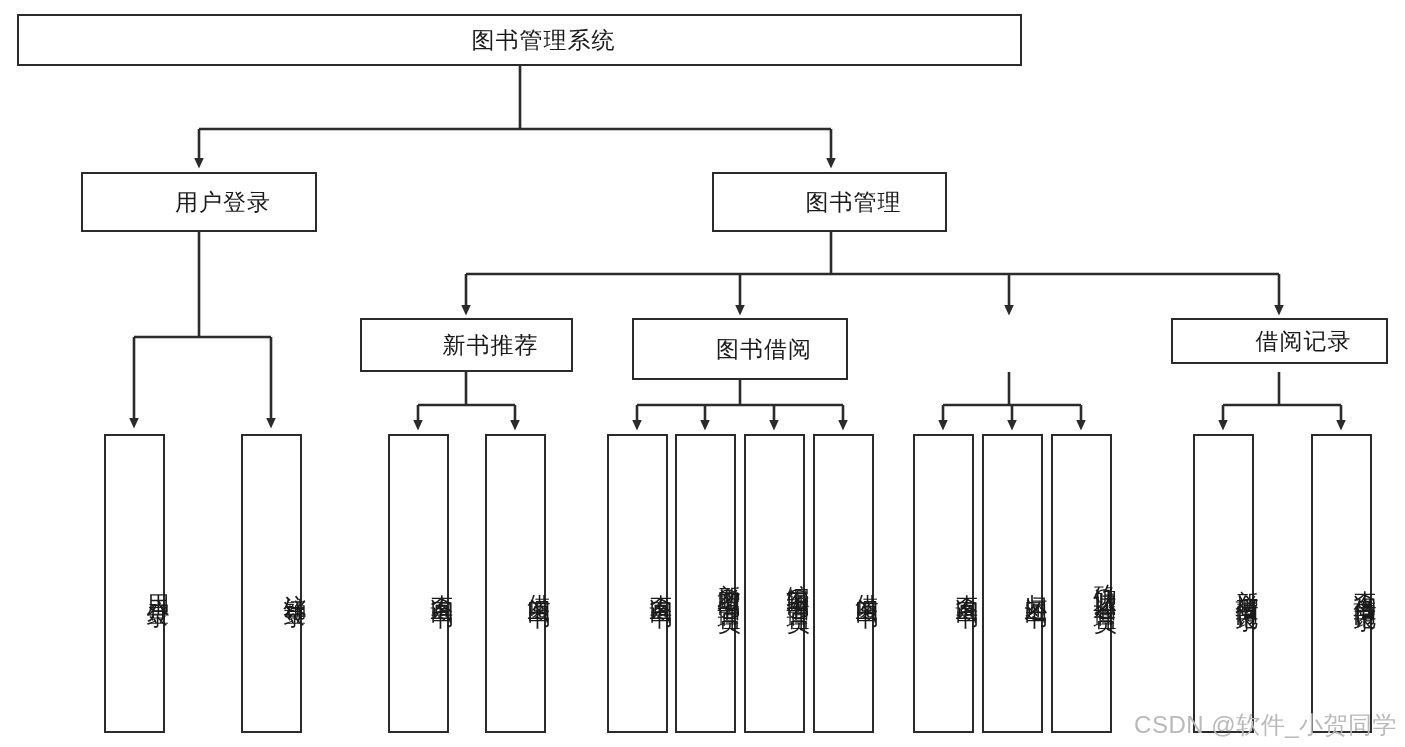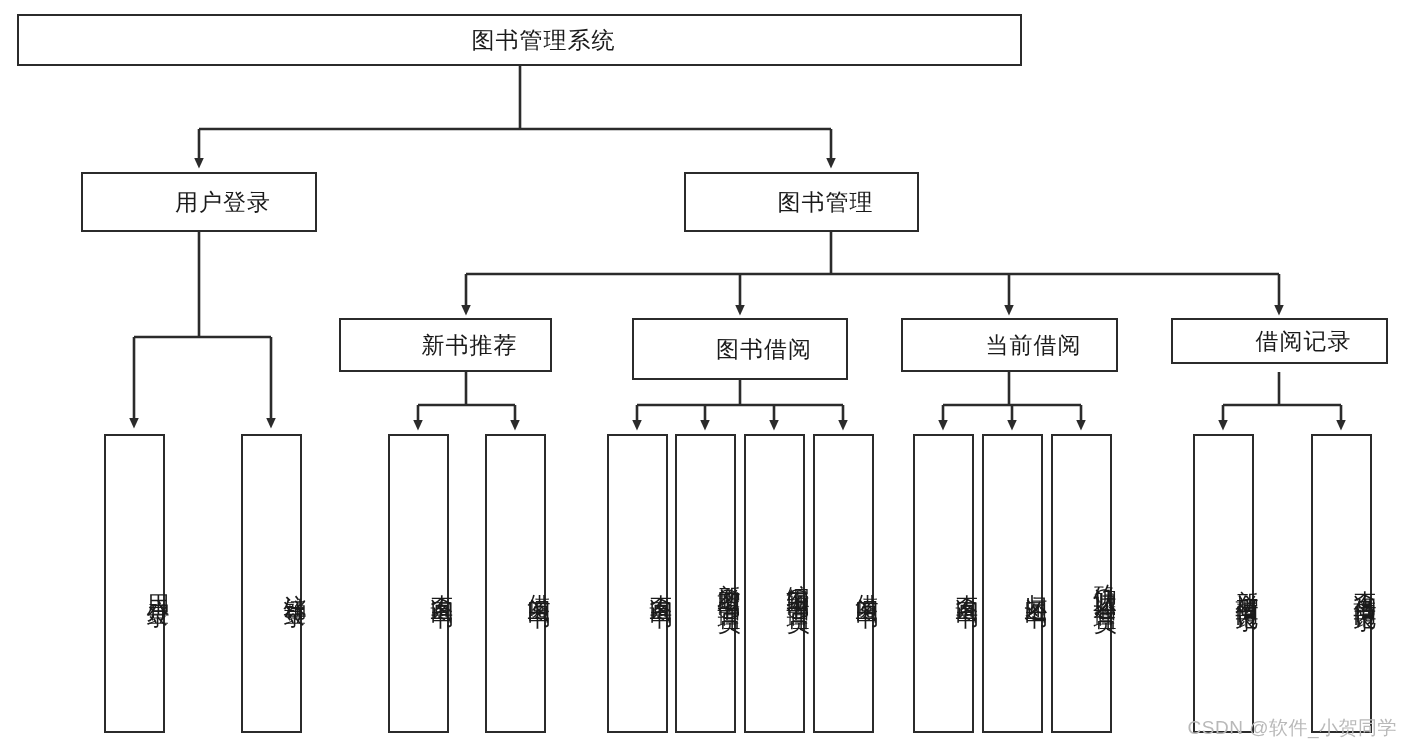--- a/index.html
+++ b/index.html
@@ -54,21 +54,21 @@
     left: 0;
     top: 0;
     width: 1405px;
     height: 747px;
     pointer-events: none;
   }
   .wm {
     position: absolute;
     right: 8px;
     bottom: 6px;
-    font-size: 19px;
+    font-size: 24px;
     color: #b9b9b9;
     white-space: nowrap;
     letter-spacing: 0.5px;
   }
 </style>
 </head>
 <body>
 
 <div id="canvas">
 
@@ -123,35 +123,32 @@
   </svg>
 
   <div class="node horiz root" style="left:17px; top:14px; width:1005px; height:52px;">
     <span class="label">图书管理系统</span>
   </div>
 
   <div class="node horiz" style="left:81px; top:172px; width:236px; height:60px;">
     <span class="label">用户登录</span>
   </div>
 
-  <div class="node horiz" style="left:684px; top:172px; width:235px; height:60px;">
+  <div class="node horiz" style="left:712px; top:172px; width:235px; height:60px;">
     <span class="label">图书管理</span>
   </div>
 
-  <div class="node horiz" style="left:339px; top:318px; width:213px; height:54px;text-align:center;">
+  <div class="node horiz" style="left:360px; top:318px; width:213px; height:54px;text-align:center;">
     <span class="label">新书推荐</span>
   </div>
 
   <div class="node horiz" style="left:632px; top:318px; width:216px; height:62px;">
     <span class="label">图书借阅</span>
   </div>
 
-  <div class="node horiz" style="left:901px; top:318px; width:217px; height:54px;">
-    <span class="label">当前借阅</span>
-  </div>
 
   <div class="node horiz" style="left:1171px; top:318px; width:217px; height:46px;">
     <span class="label">借阅记录</span>
   </div>
 
   <div class="node vert" style="left:104px; top:434px; width:61px; height:299px;">
     <span class="label">用户登录</span>
   </div>
 
   <div class="node vert" style="left:241px; top:434px; width:61px; height:299px;">

